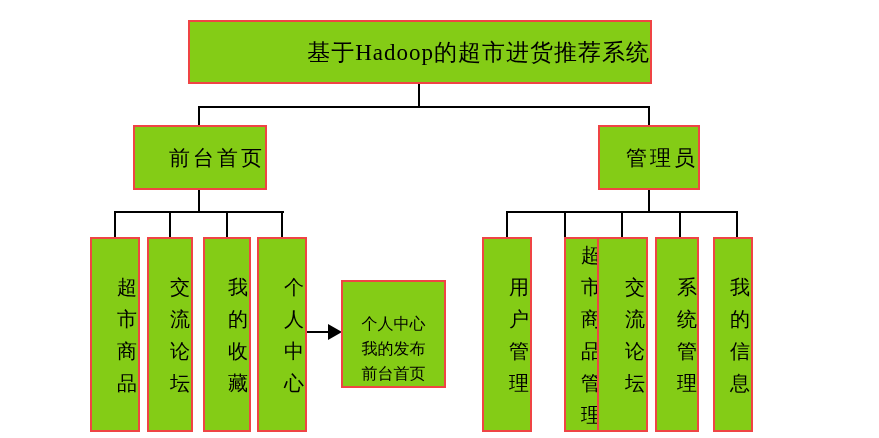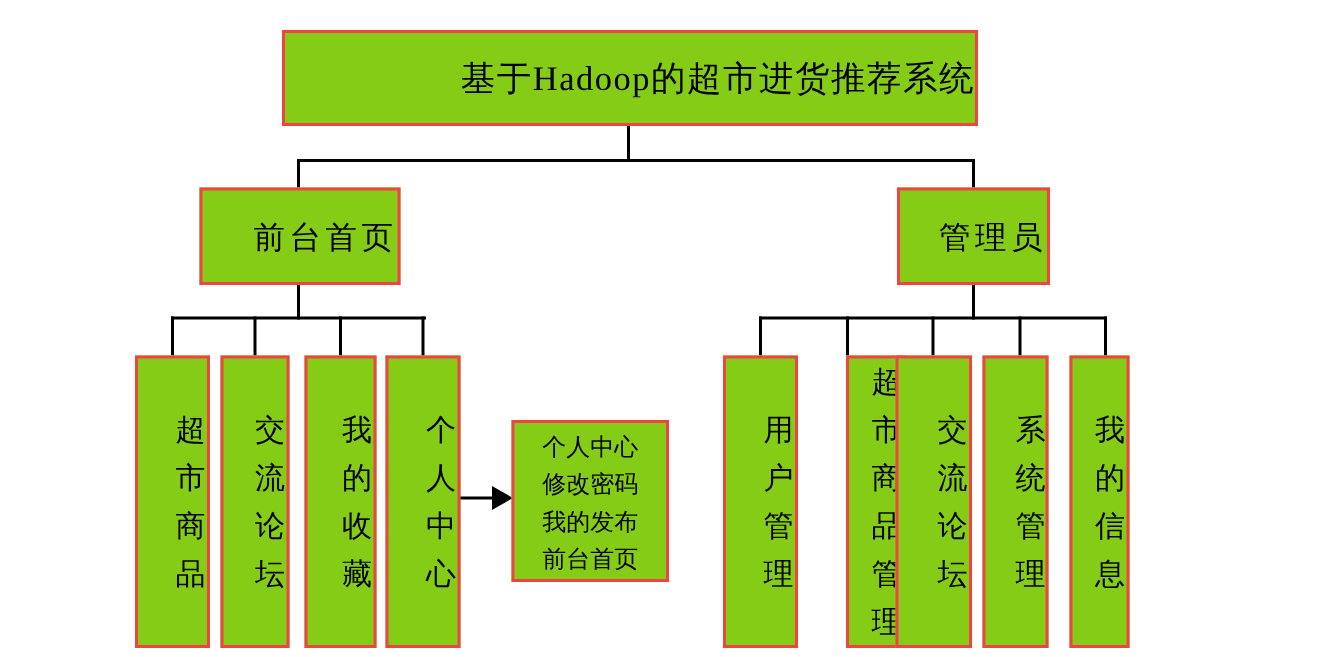--- a/index.html
+++ b/index.html
@@ -149,21 +149,20 @@
     <span class="vtext">我的收藏</span>
   </div>
   <div class="box leaf leaf-f4">
     <span class="vtext">个人中心</span>
   </div>
 
   <div class="line arrow-shaft"></div>
   <div class="arrow-head"></div>
   <div class="box note-box">
     <div class="note-line">个人中心</div>
-    <div class="note-line">修改密码</div>
     <div class="note-line">我的发布</div>
     <div class="note-line">前台首页</div>
   </div>
 
   <div class="box leaf leaf-a1">
     <span class="vtext">用户管理</span>
   </div>
   <div class="box leaf leaf-a2">
     <span class="vtext">超市商品管理</span>
   </div>

